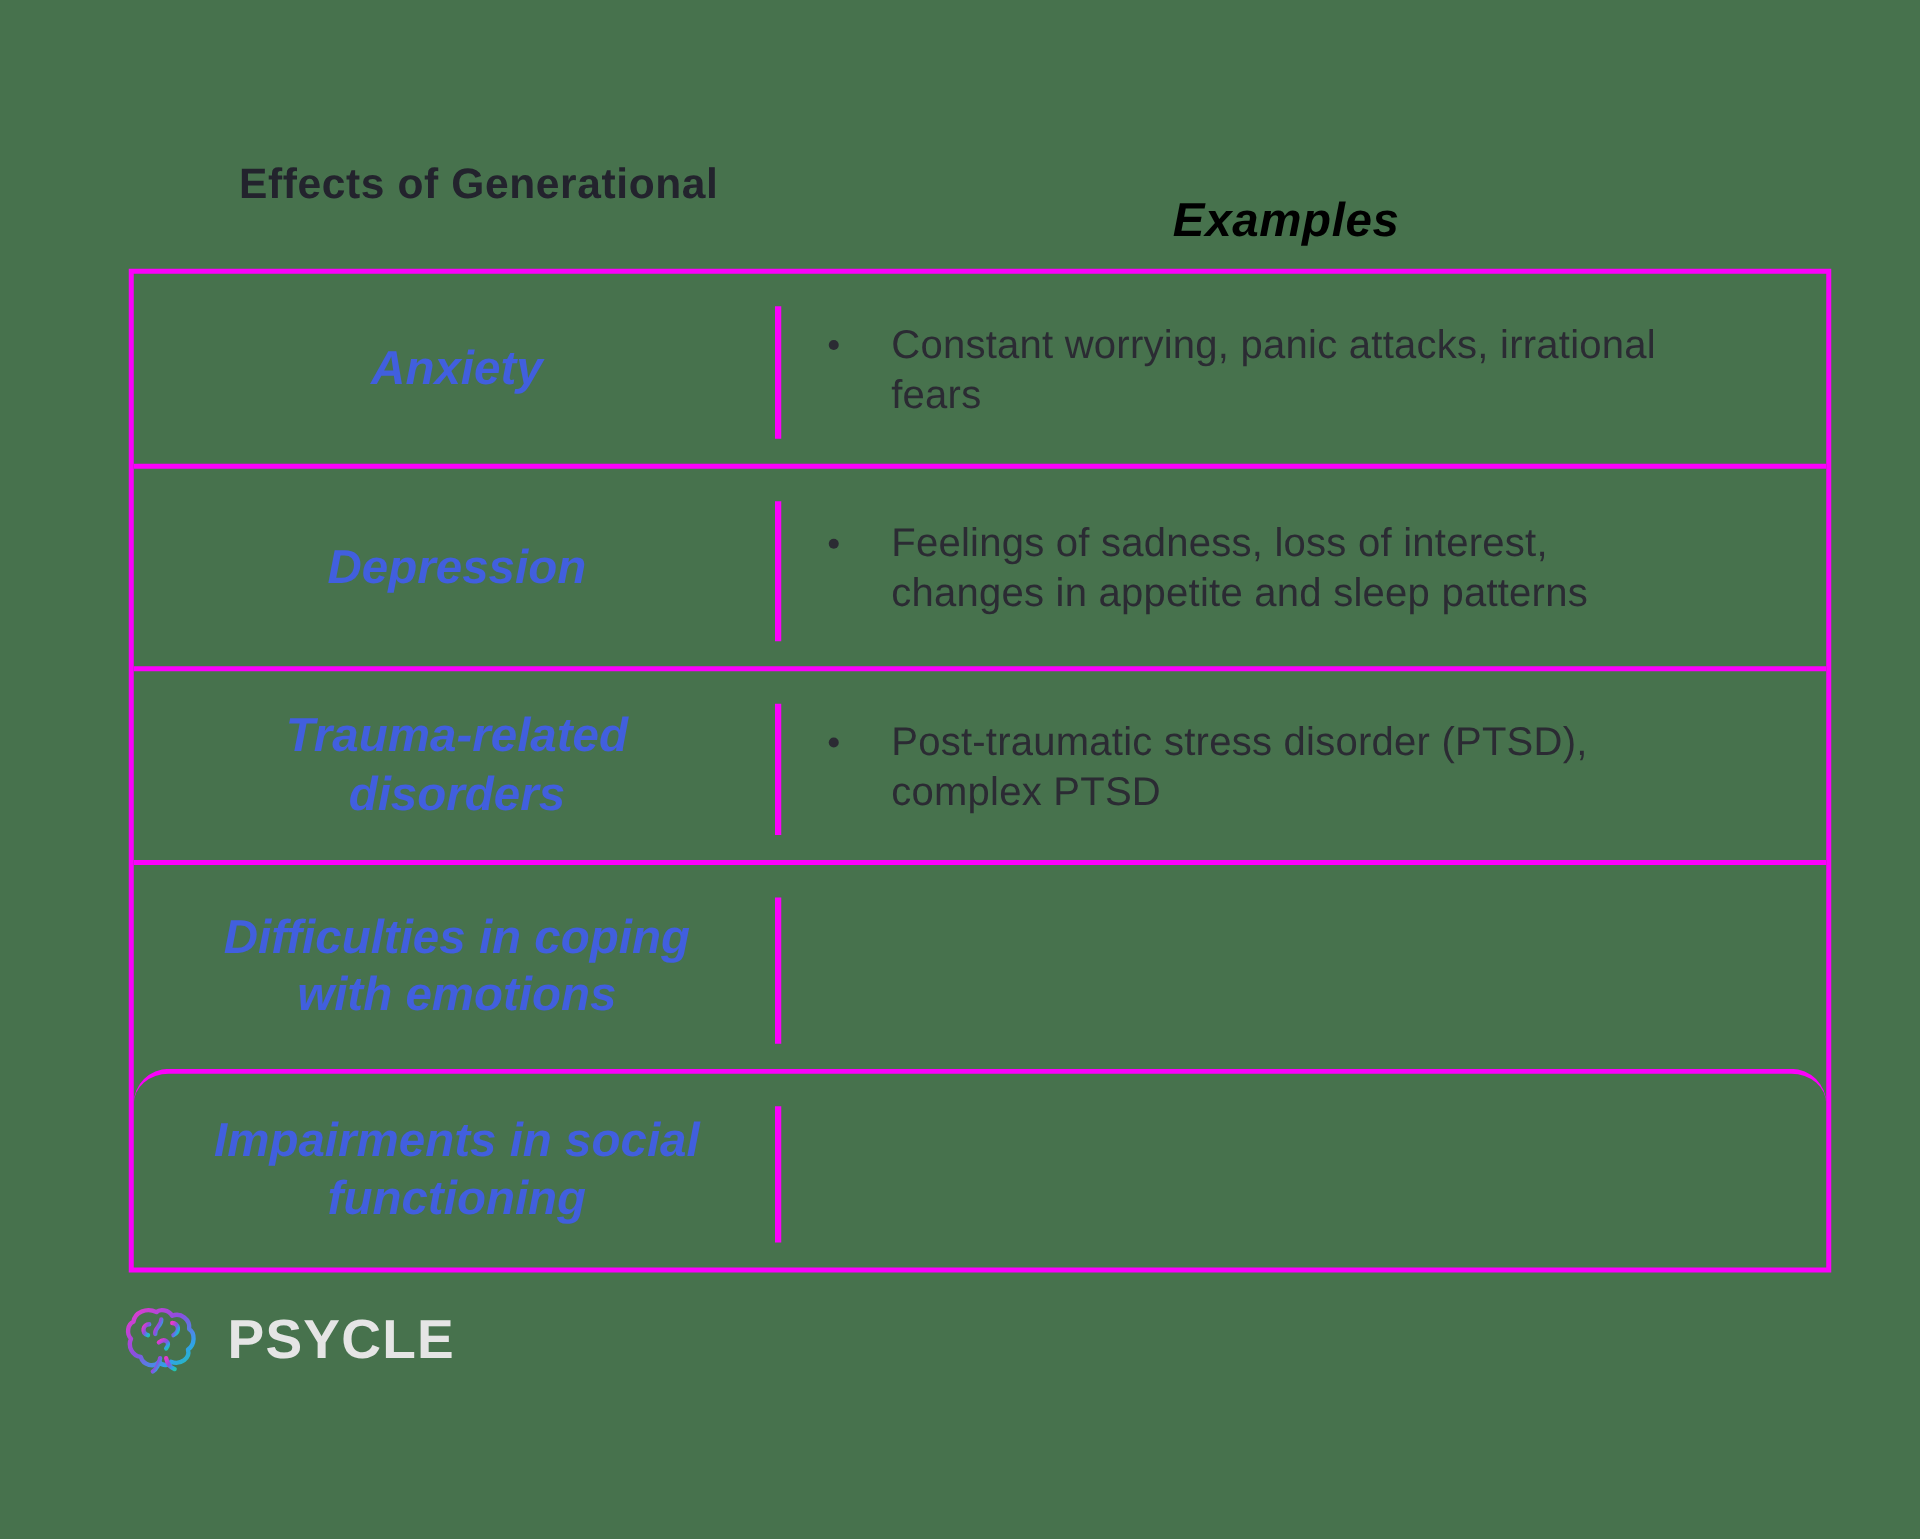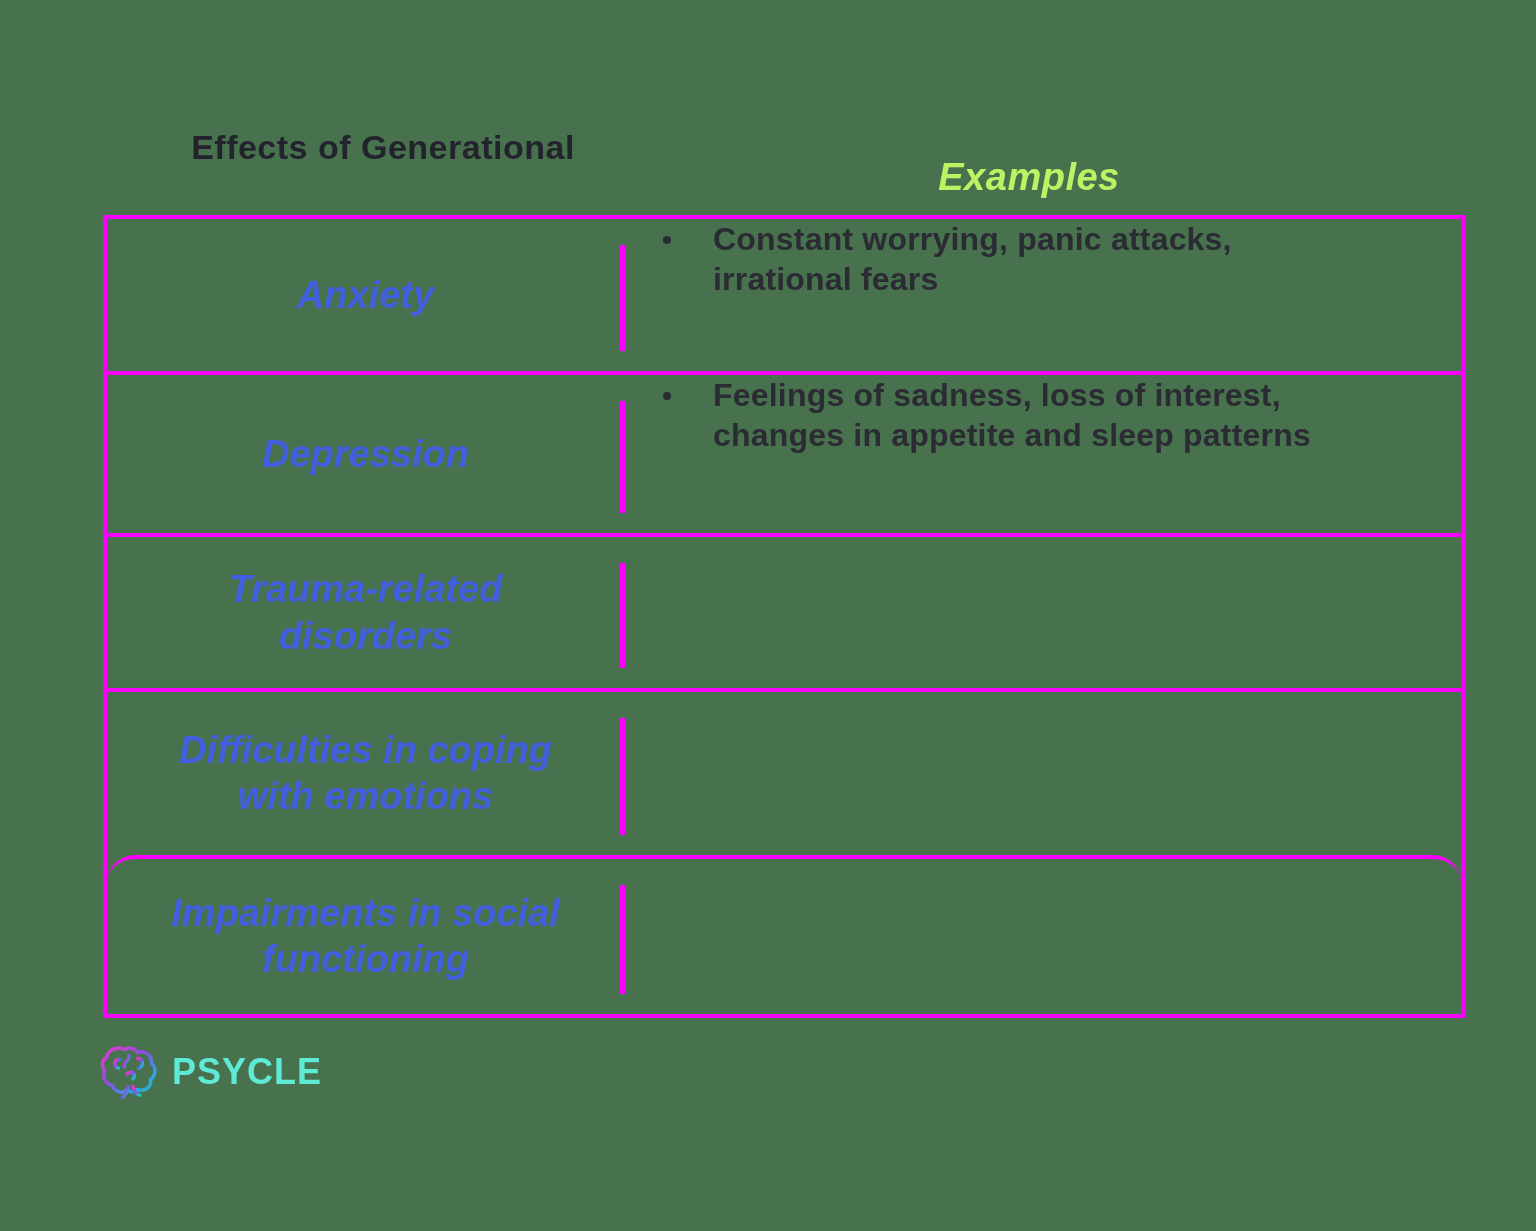--- a/index.html
+++ b/index.html
@@ -32,21 +32,21 @@
 
   .examples-title {
     position: absolute;
     left: 626px;
     top: 156px;
     width: 806px;
     text-align: center;
     font-size: 38px;
     font-weight: 700;
     font-style: italic;
-    color: #bef264;
+    color: #000000;
     letter-spacing: 0.5px;
   }
 
   
   .effects-table {
     position: absolute;
     left: 103px;
     top: 215px;
     width: 1362px;
     height: 803px;
@@ -90,24 +90,23 @@
     left: 513px;
     top: 26px;
     bottom: 20px;
     width: 5px;
     background: #fb00fb;
   }
 
   .example-cell {
     flex: 1;
     display: flex;
-    align-items: flex-start;
+    align-items: center;
     box-sizing: border-box;
     padding-left: 39px;
-    font-weight: bold;
   }
   .example-inner {
     display: flex;
     align-items: flex-start;
   }
   .bullet-dot {
     width: 8px;
     height: 8px;
     border-radius: 50%;
     background: #2b2b33;
@@ -126,25 +125,25 @@
   
   .logo {
     position: absolute;
     left: 100px;
     top: 1043px;
     display: flex;
     align-items: center;
   }
   .brain-wrap { width: 62px; height: 58px; }
   .brand-name {
-    font-size: 36px;
+    font-size: 44px;
     font-weight: 800;
-    color: #5eead4;
+    color: #e5e5e5;
     letter-spacing: 1px;
-    margin-left: 10px;
+    margin-left: 20px;
   }
 </style>
 </head>
 <body>
 
 <div class="main-title">
   <span>Effects of Generational</span>
 </div>
 
 <div class="examples-title">Examples</div>
@@ -175,20 +174,26 @@
         <div class="example-text">Feelings of sadness, loss of interest, changes in appetite and sleep patterns</div>
       </div>
     </div>
   </div>
 
   <div class="t-row r3">
     <div class="effect-cell">
       <div class="effect-label">Trauma-related disorders</div>
     </div>
     <div class="row-divider"></div>
+    <div class="example-cell">
+      <div class="example-inner">
+        <span class="bullet-dot"></span>
+        <div class="example-text">Post-traumatic stress disorder (PTSD), complex PTSD</div>
+      </div>
+    </div>
   </div>
 
   <div class="t-row r4">
     <div class="effect-cell">
       <div class="effect-label">Difficulties in coping with emotions</div>
     </div>
     <div class="row-divider"></div>
   </div>
 
   <div class="t-row r5">

